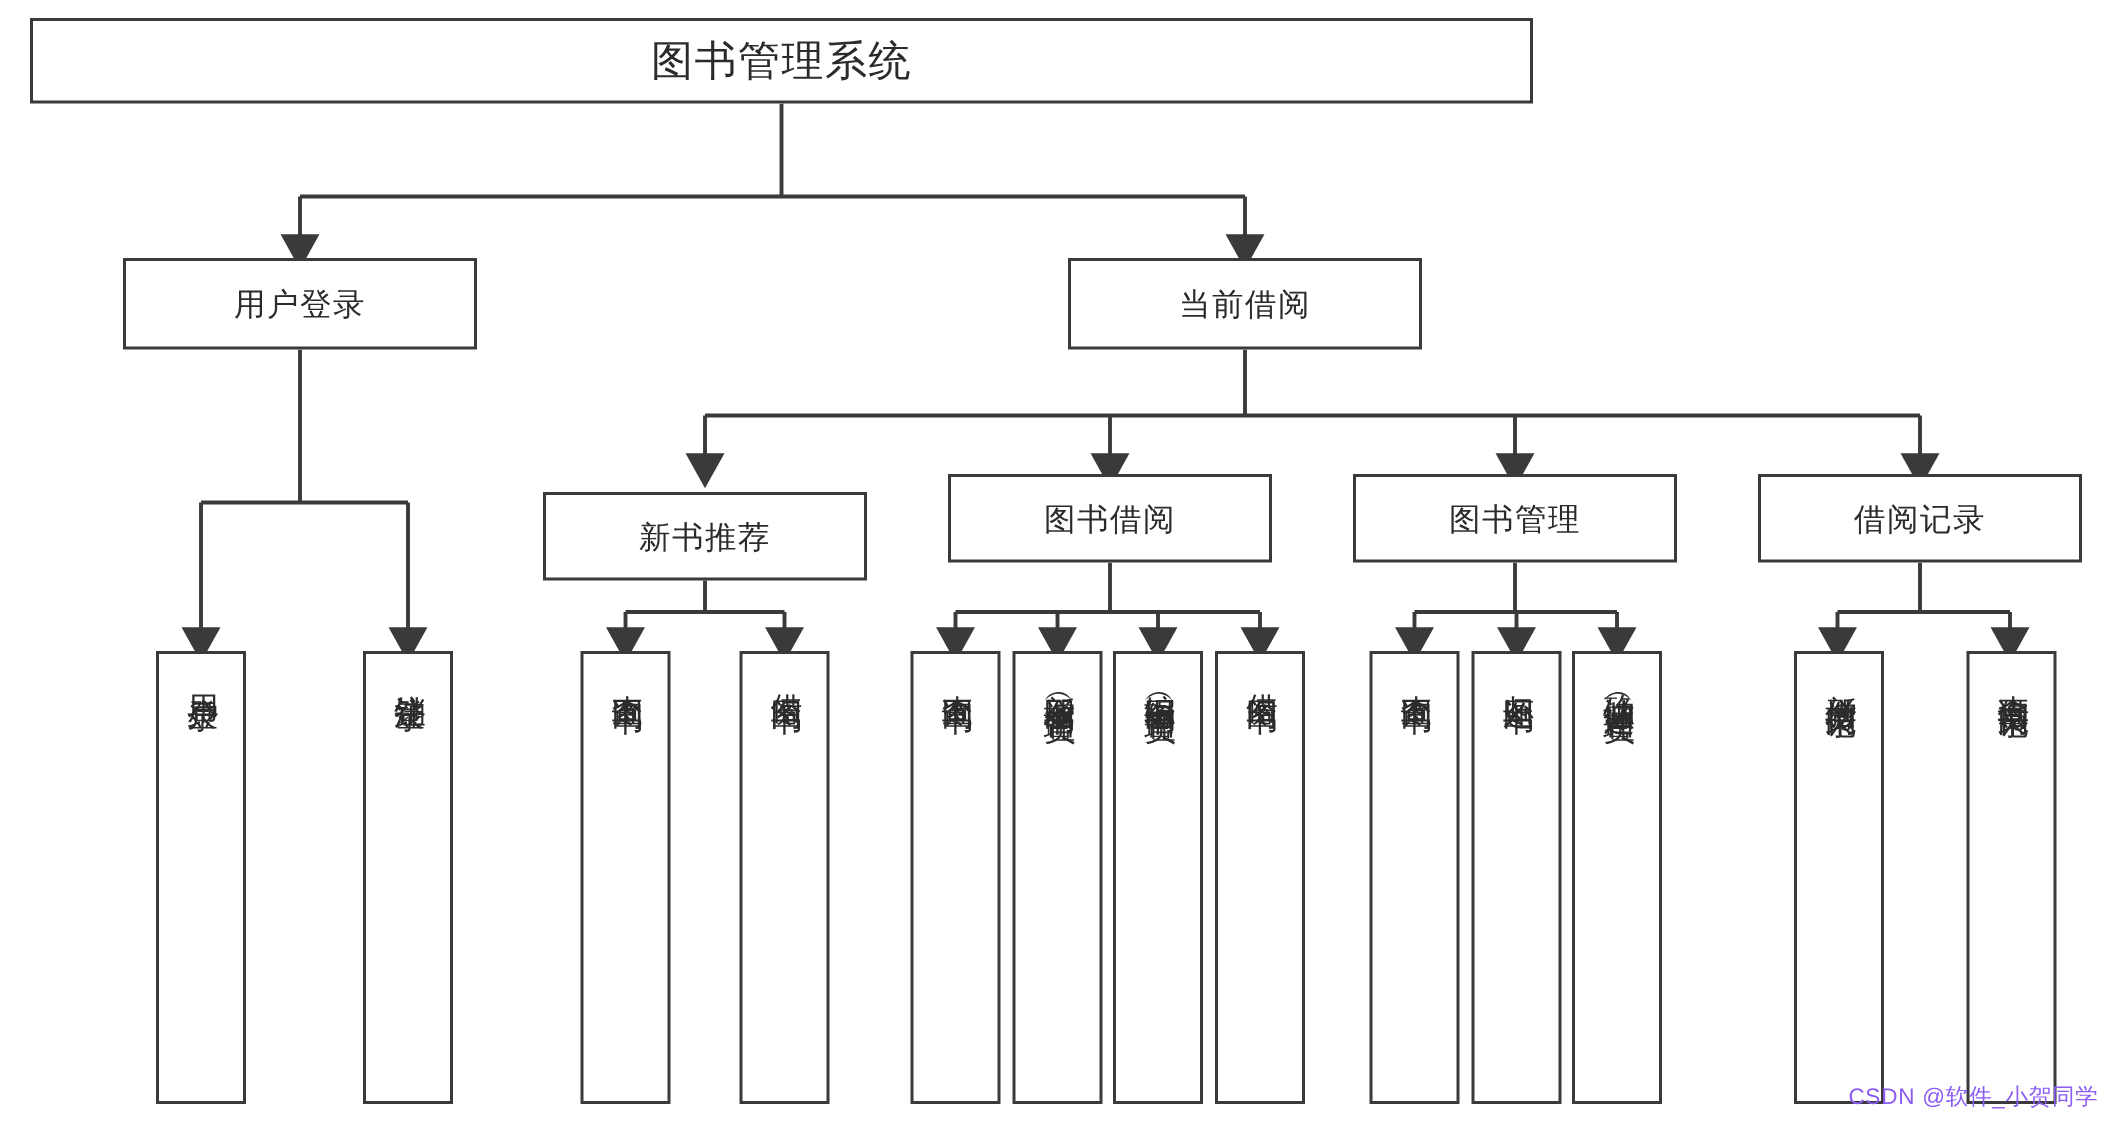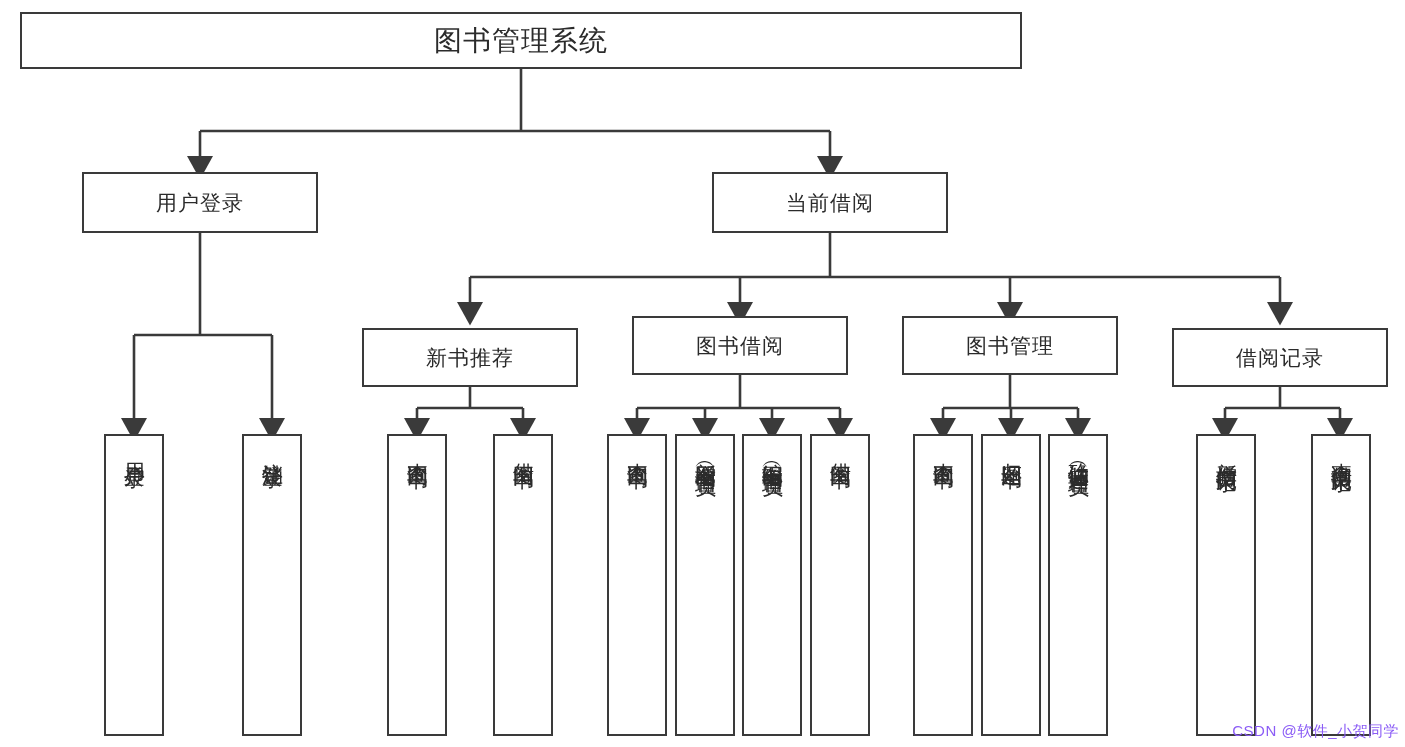--- a/index.html
+++ b/index.html
@@ -90,21 +90,21 @@
 
   <div class="node h" style="left:362px;top:316px;width:216px;height:59px;margin-top:12px;">
     <span>新书推荐</span>
   </div>
   <div class="node h" style="left:632px;top:316px;width:216px;height:59px;">
     <span>图书借阅</span>
   </div>
   <div class="node h" style="left:902px;top:316px;width:216px;height:59px;">
     <span>图书管理</span>
   </div>
-  <div class="node h" style="left:1172px;top:316px;width:216px;height:59px;margin-top:12px;">
+  <div class="node h" style="left:1172px;top:316px;width:216px;height:59px;">
     <span>借阅记录</span>
   </div>
 
   <div class="node v" style="left:104px;top:434px;width:60px;height:302px;">
     <span>用户登录</span>
   </div>
   <div class="node v" style="left:242px;top:434px;width:60px;height:302px;">
     <span>注销登录</span>
   </div>
 

